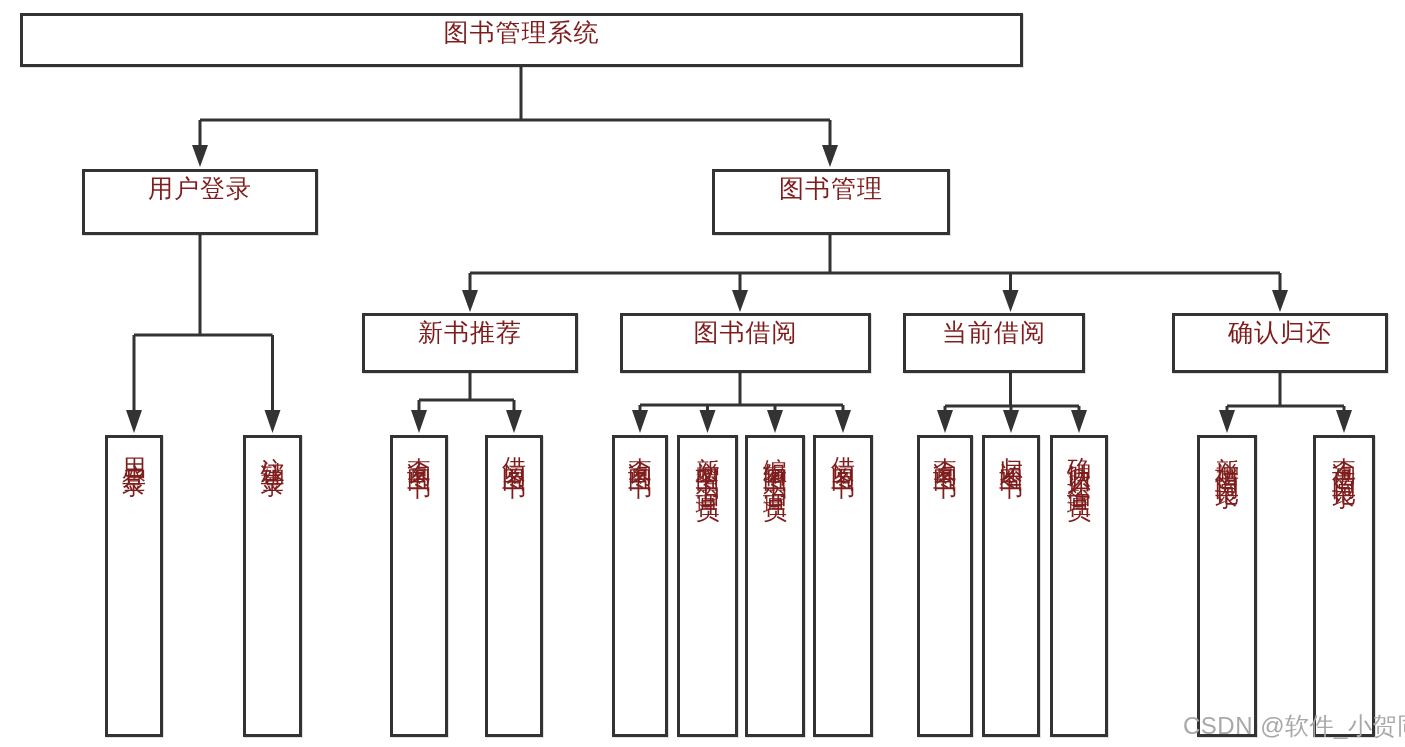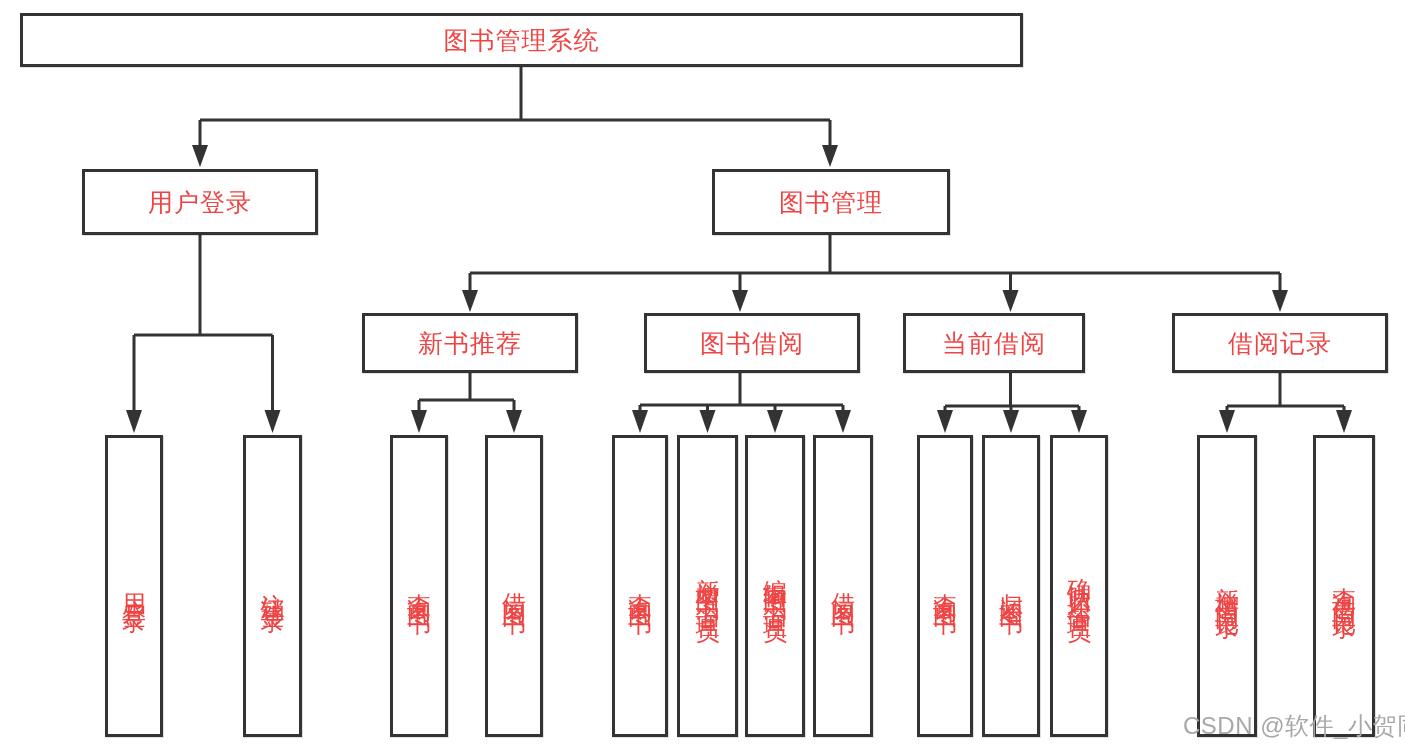--- a/index.html
+++ b/index.html
@@ -9,22 +9,22 @@
     background:#ffffff;
     font-family:"Liberation Sans",sans-serif;
     overflow:hidden;
   }
   .connectors{position:absolute;left:0;top:0;z-index:1;}
   .node{
     position:absolute;
     box-sizing:border-box;
     border:3px solid #333333;
     background:#ffffff;
-    display:flex;align-items:center;justify-content:center;
-    color:#ef4444;
+    display:flex;justify-content:center;
+    color:#7f1d1d;
     z-index:2;
     box-shadow:1px 1px 0 rgba(0,0,0,0.12);
   }
   .node.h span{
     font-size:25px;
     letter-spacing:1px;
     white-space:nowrap;
   }
   .node.v span{
     writing-mode:vertical-rl;
@@ -95,28 +95,28 @@
   <div class="node h" style="left:82px;top:169px;width:236px;height:66px">
     <span>用户登录</span>
   </div>
   <div class="node h" style="left:712px;top:169px;width:238px;height:66px">
     <span>图书管理</span>
   </div>
 
   <div class="node h" style="left:362px;top:313px;width:216px;height:60px">
     <span>新书推荐</span>
   </div>
-  <div class="node h" style="left:644px;top:313px;width:216px;height:60px">
+  <div class="node h" style="left:620px;top:313px;width:251px;height:60px">
     <span>图书借阅</span>
   </div>
   <div class="node h" style="left:903px;top:313px;width:182px;height:60px">
     <span>当前借阅</span>
   </div>
   <div class="node h" style="left:1172px;top:313px;width:216px;height:60px">
-    <span>借阅记录</span>
+    <span>确认归还</span>
   </div>
 
   <div class="node v" style="left:105px;top:435px;width:58px;height:302px">
     <span>用户登录</span>
   </div>
   <div class="node v" style="left:243px;top:435px;width:59px;height:302px">
     <span>注销登录</span>
   </div>
 
   <div class="node v" style="left:390px;top:435px;width:58px;height:302px">

